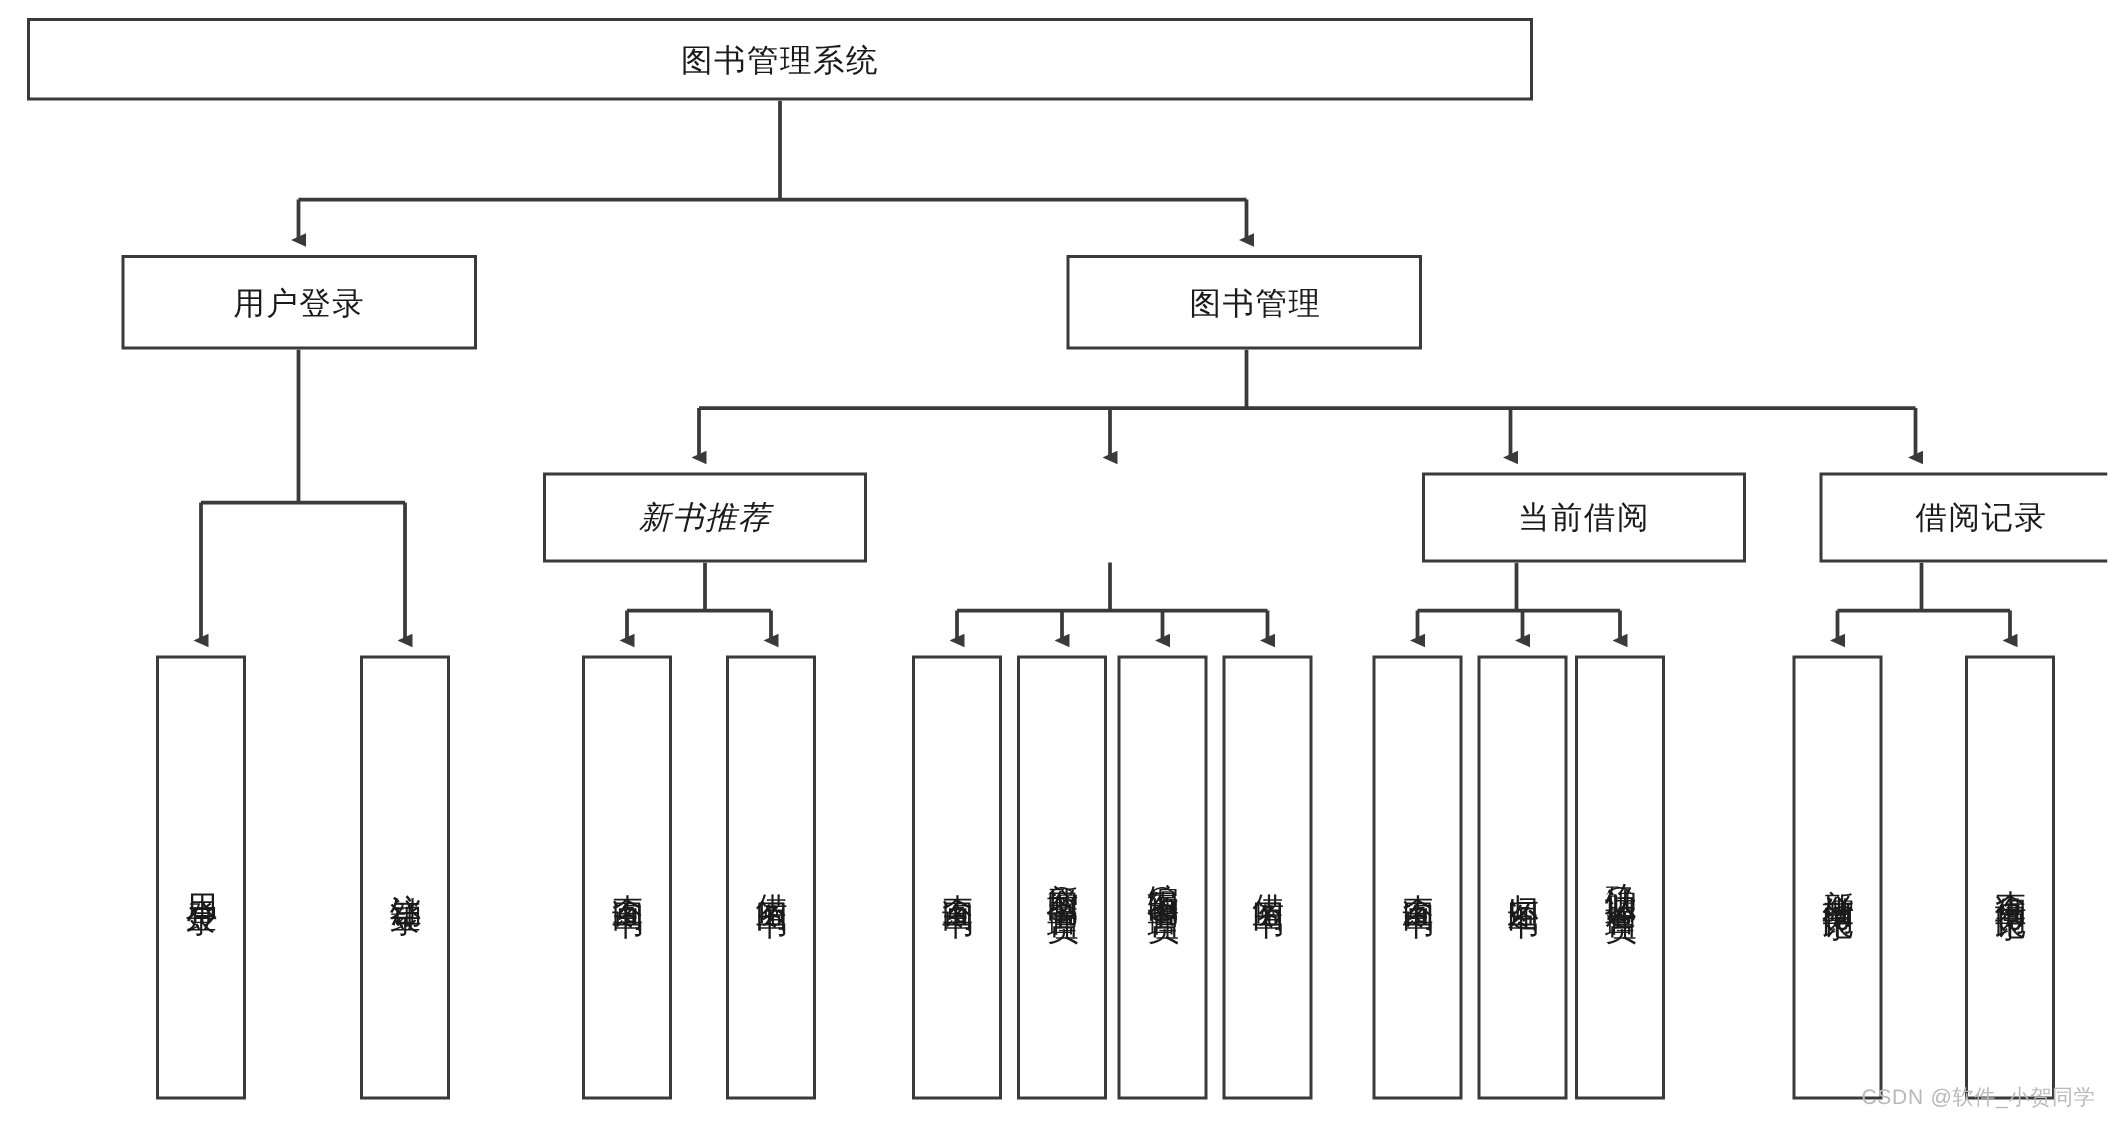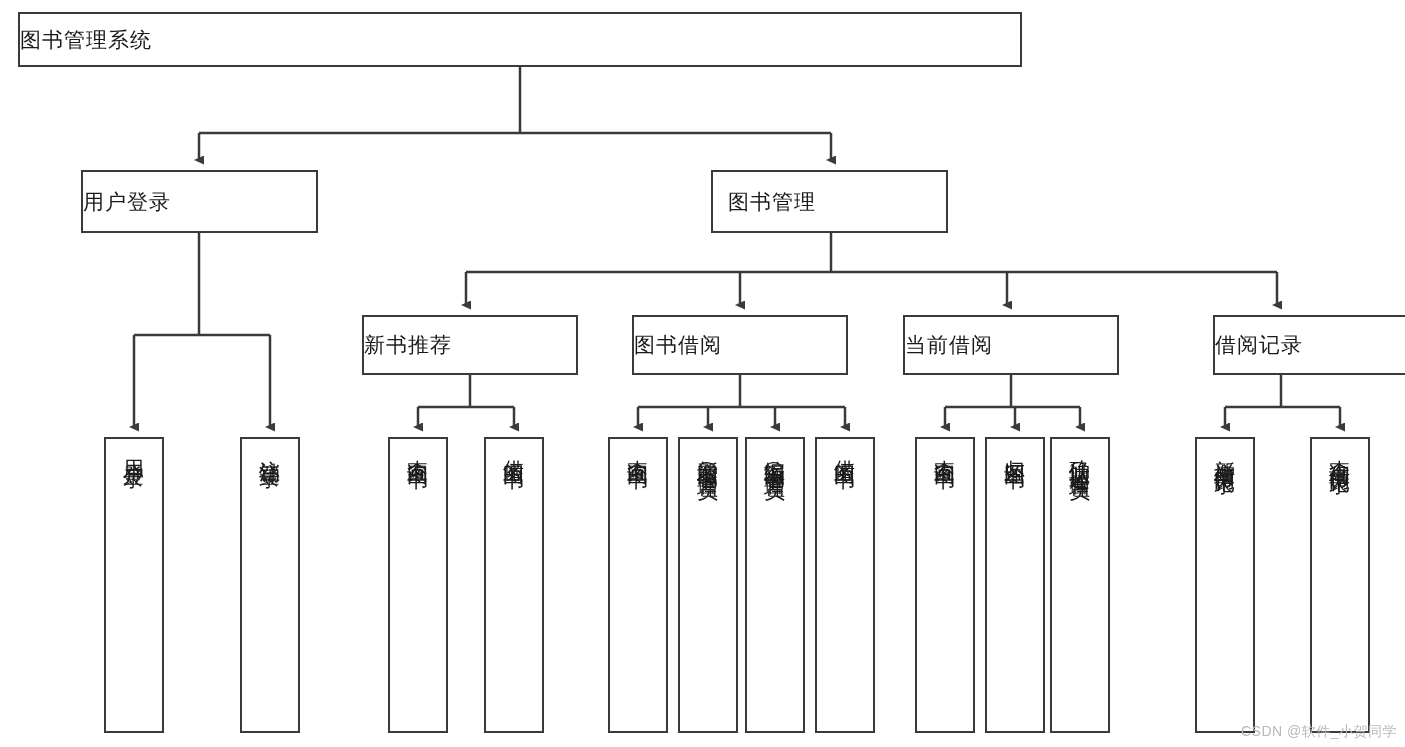--- a/index.html
+++ b/index.html
@@ -17,20 +17,21 @@
     background: #ffffff;
     overflow: hidden;
   }
   .node {
     position: absolute;
     box-sizing: border-box;
     border: 2px solid #3a3a3a;
     background: #ffffff;
     display: flex;
     align-items: center;
+    justify-content: center;
     color: #1a1a1a;
   }
   .node.h {
     font-size: 21px;
     letter-spacing: 1px;
   }
   .node.v {
     font-size: 21px;
     writing-mode: vertical-rl;
     text-orientation: upright;
@@ -120,27 +121,24 @@
     <span>图书管理系统</span>
   </div>
 
   <div class="node h" style="left:81px; top:170px; width:237px; height:63px;">
     <span>用户登录</span>
   </div>
   <div class="node h" style="left:711px; top:170px; width:237px; height:63px;padding-left:15px;">
     <span>图书管理</span>
   </div>
 
-  <div class="node h" style="left:362px; top:315px; width:216px; height:60px;">
+  <div class="node h" style="left:362px; top:315px; width:216px; height:60px;font-style:italic;">
     <span>新书推荐</span>
   </div>
-  <div class="node h" style="left:632px; top:315px; width:216px; height:60px;">
-    <span>图书借阅</span>
-  </div>
-  <div class="node h" style="left:903px; top:315px; width:216px; height:60px;">
+  <div class="node h" style="left:948px; top:315px; width:216px; height:60px;">
     <span>当前借阅</span>
   </div>
   <div class="node h" style="left:1173px; top:315px; width:216px; height:60px;margin-left:40px;">
     <span>借阅记录</span>
   </div>
 
   <div class="node v" style="left:104px; top:437px; width:60px; height:296px;">
     <span>用户登录</span>
   </div>
   <div class="node v" style="left:240px; top:437px; width:60px; height:296px;">

